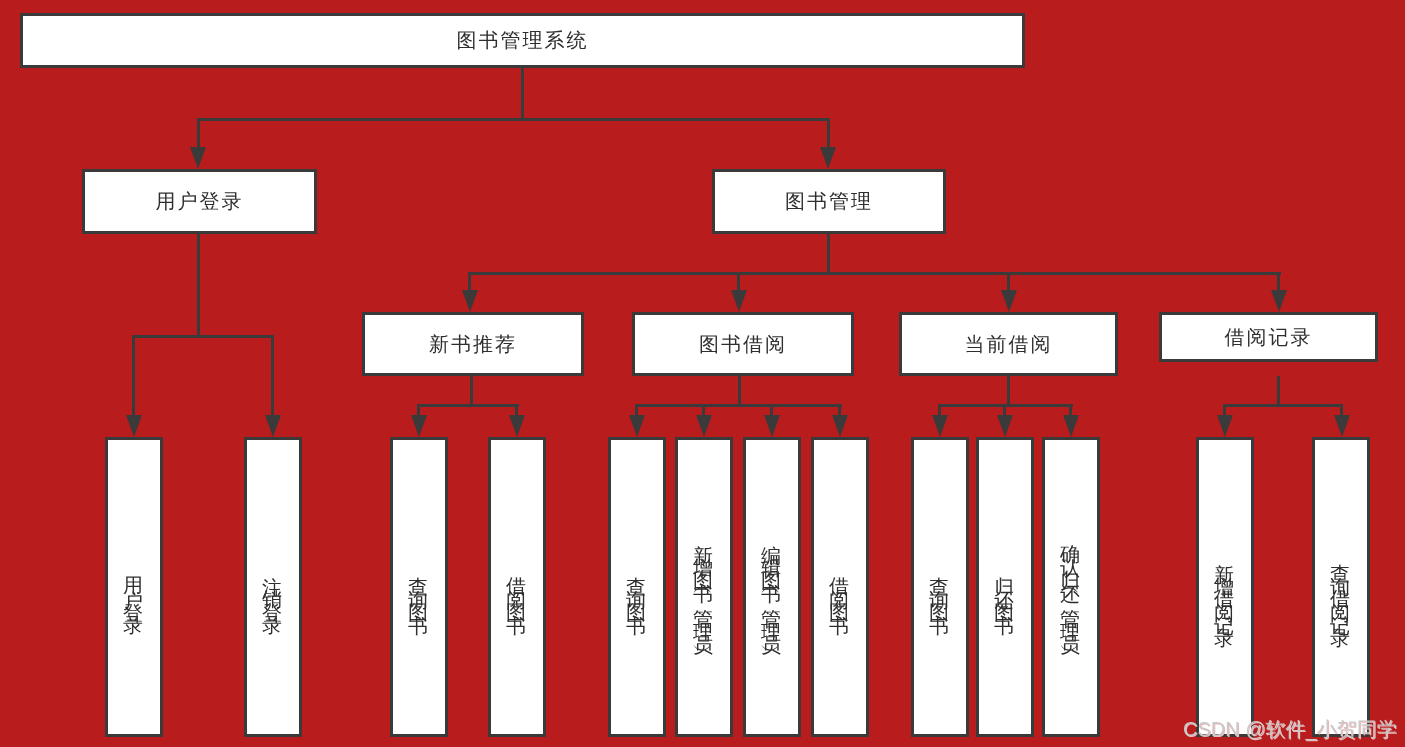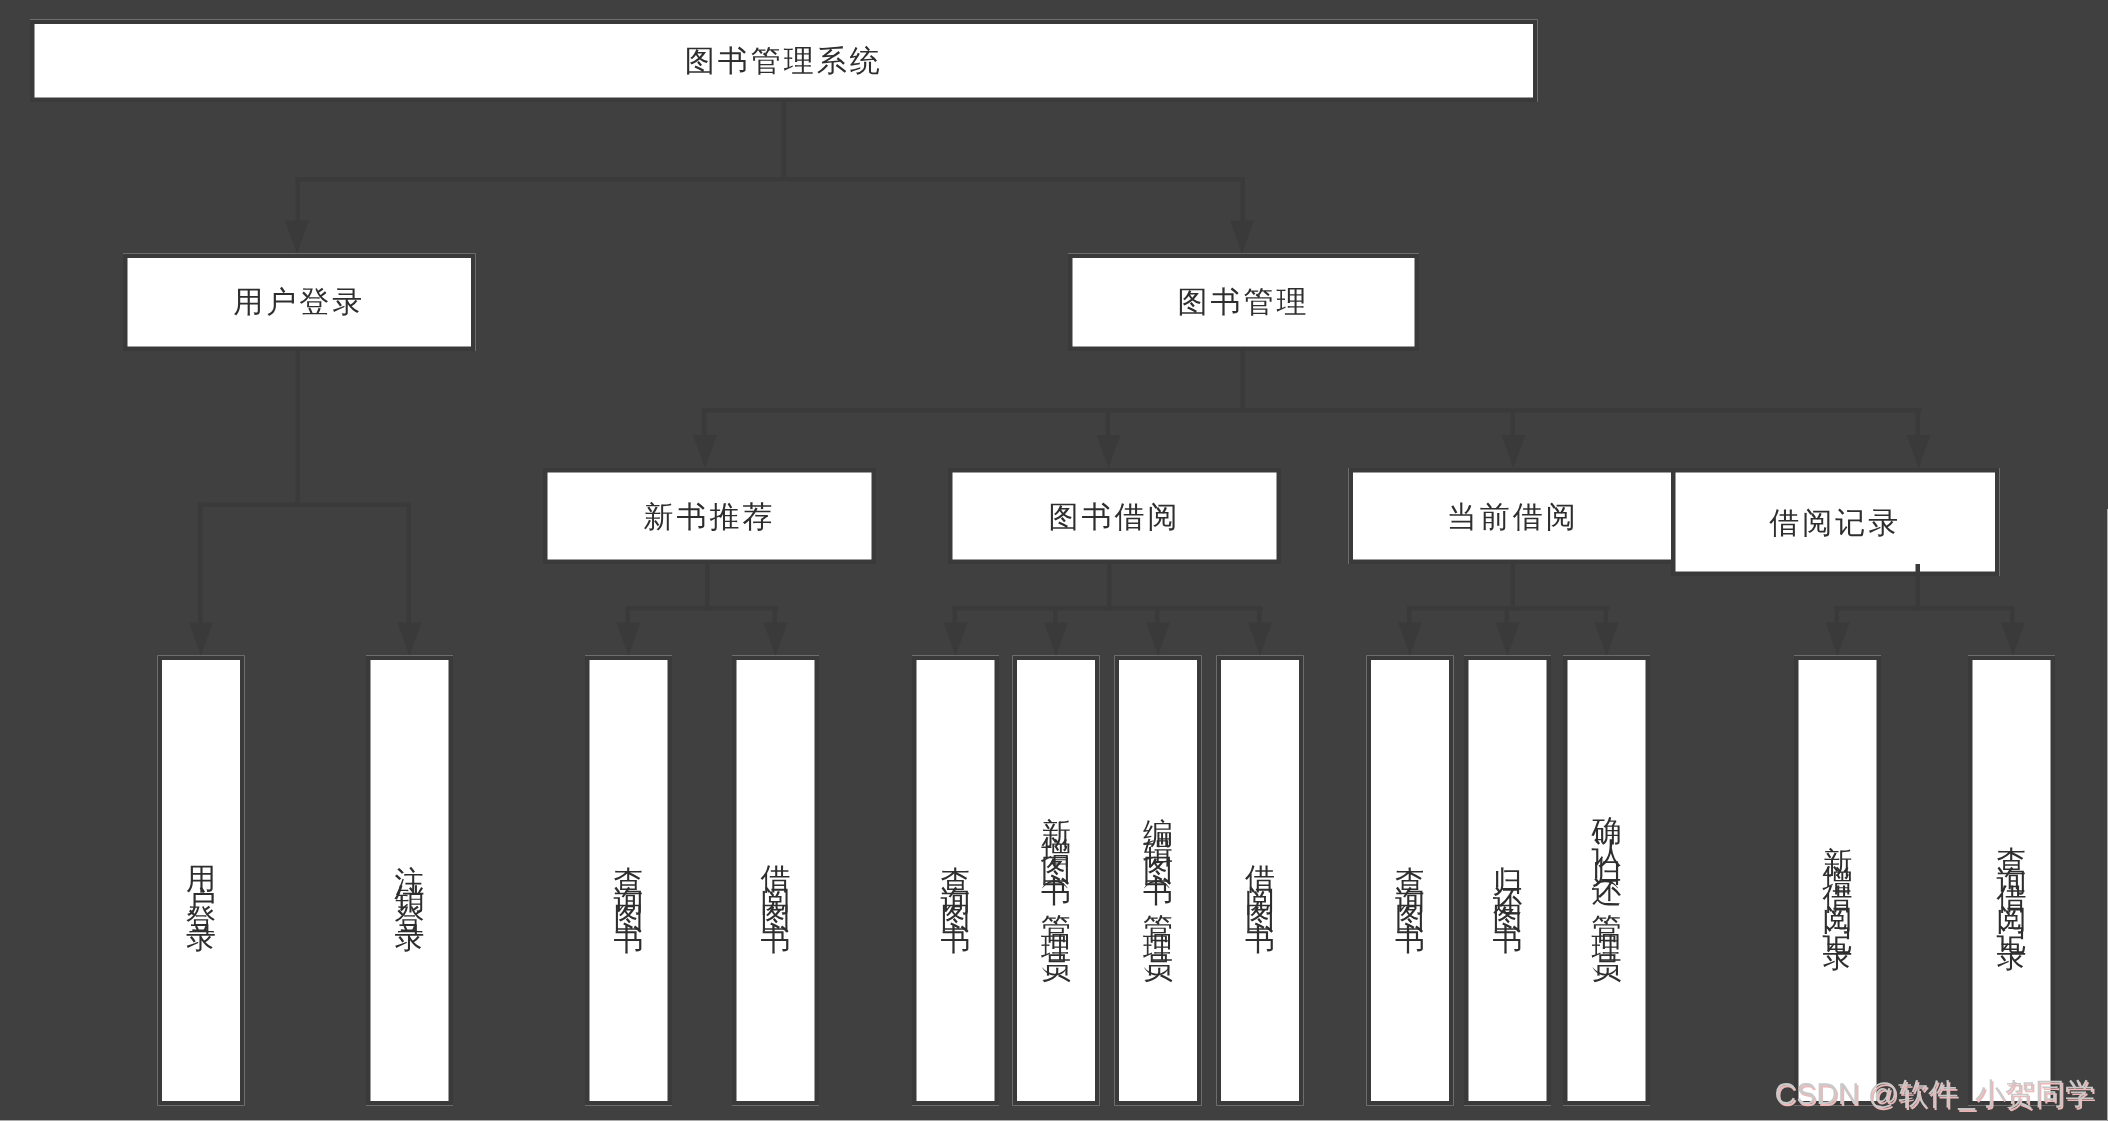--- a/index.html
+++ b/index.html
@@ -1,17 +1,17 @@
 <!DOCTYPE html>
 <html><head>
 <meta charset="utf-8">
 <style>
   html,body{margin:0;padding:0;background:#ffffff;}
   #canvas{
-    position:relative;width:1405px;height:747px;background:#404040;
+    position:relative;width:1405px;height:747px;background:#b91c1c;
     font-family:"Liberation Sans",sans-serif;overflow:hidden;
   }
   .box{
     position:absolute;box-sizing:border-box;
     border:3px solid #3a3a3a;background:#ffffff;
     display:flex;align-items:center;justify-content:center;
     color:#2e2e2e;font-size:20px;letter-spacing:2px;
   }
   .box .lbl{white-space:nowrap;}
   .vbox .lbl{
@@ -49,21 +49,21 @@
 
   <div class="box" style="left:362px;top:312px;width:222px;height:64px">
     <span class="lbl">新书推荐</span>
   </div>
   <div class="box" style="left:899px;top:312px;width:219px;height:64px">
     <span class="lbl">当前借阅</span>
   </div>
   <div class="box" style="left:632px;top:312px;width:222px;height:64px">
     <span class="lbl">图书借阅</span>
   </div>
-  <div class="box" style="left:1114px;top:312px;width:219px;height:72px">
+  <div class="box" style="left:1159px;top:312px;width:219px;height:50px">
     <span class="lbl">借阅记录</span>
   </div>
 
   <div class="box vbox" style="left:105px;top:437px;width:58px;height:300px">
     <span class="lbl">用户登录</span>
   </div>
   <div class="box vbox" style="left:244px;top:437px;width:58px;height:300px">
     <span class="lbl">注销登录</span>
   </div>
 

